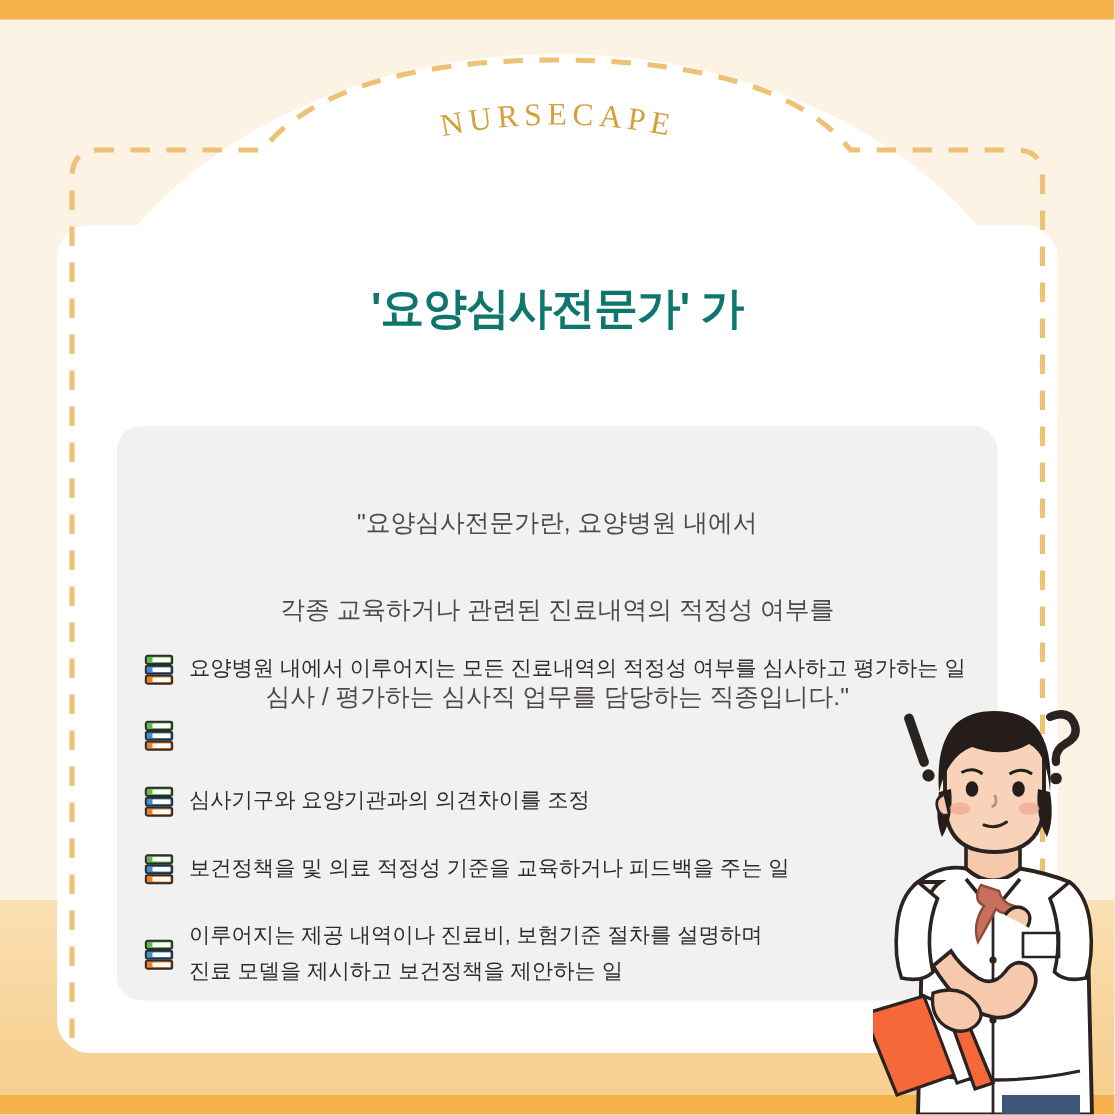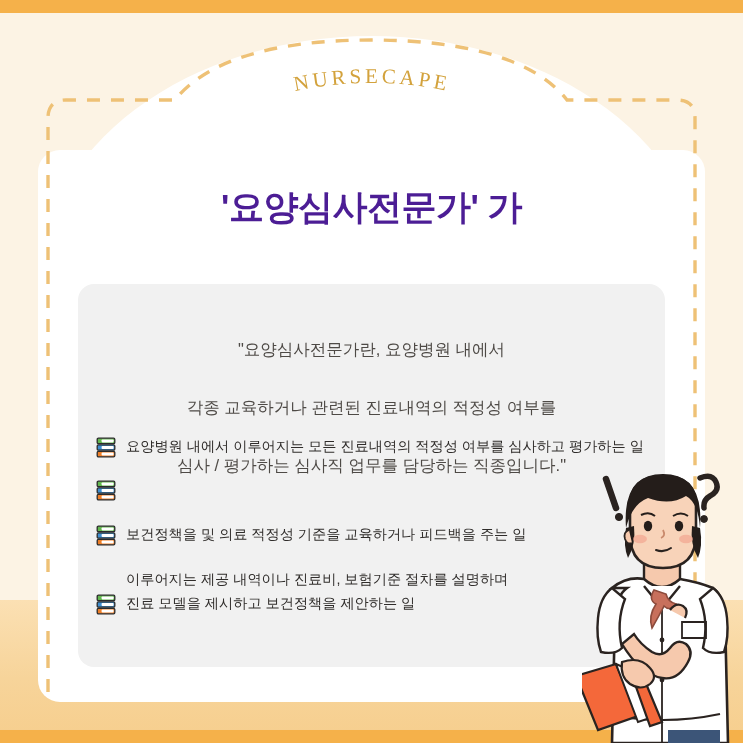--- a/index.html
+++ b/index.html
@@ -53,22 +53,22 @@
   
   .logo-wrap{
     position:absolute;left:0;top:60px;width:743px;height:46px;
   }
   .logo-svg{display:block;margin:0 auto;}
 
   
   .title{
     position:absolute;left:0;top:121px;width:743px;
     text-align:center;
-    color:#4c1d95;
-    font-size:35px;
+    color:#0f766e;
+    font-size:29px;
     font-weight:bold;
     line-height:57px;
     letter-spacing:-0.5px;
     white-space:pre-line;
   }
 
   
   .panel{
     position:absolute;left:78px;top:284px;
     width:587px;height:383px;
@@ -84,21 +84,21 @@
     line-height:29px;
     white-space:pre-line;
   }
 
   
   .list{
     position:absolute;left:18px;top:150px;width:560px;
   }
   .item{
     display:flex;
-    align-items:flex-end;
+    align-items:center;
     margin-bottom:21px;
   }
   .item:last-child{margin-bottom:0;}
   .bullet-icon{
     flex:0 0 auto;
     width:20px;height:21px;
     margin-top:1px;
     margin-right:10px;
   }
   .item-text{
@@ -180,20 +180,31 @@
         <svg class="bullet-icon" viewBox="0 0 20 21">
           <rect x="1.2" y="1.2" width="17.6" height="5.4" rx="1.2" fill="#63b84f" stroke="#2b2b2b" stroke-width="1.3"></rect>
           <rect x="5.6" y="2.4" width="12" height="3" rx="0.8" fill="#ffffff"></rect>
           <rect x="1.2" y="7.8" width="17.6" height="5.4" rx="1.2" fill="#3e8ed0" stroke="#2b2b2b" stroke-width="1.3"></rect>
           <rect x="5.6" y="9" width="12" height="3" rx="0.8" fill="#ffffff"></rect>
           <rect x="1.2" y="14.4" width="17.6" height="5.4" rx="1.2" fill="#ee7f28" stroke="#2b2b2b" stroke-width="1.3"></rect>
           <rect x="5.6" y="15.6" width="12" height="3" rx="0.8" fill="#ffffff"></rect>
         </svg>
       </div>
 
+      <div class="item">
+        <svg class="bullet-icon" viewBox="0 0 20 21">
+          <rect x="1.2" y="1.2" width="17.6" height="5.4" rx="1.2" fill="#63b84f" stroke="#2b2b2b" stroke-width="1.3"></rect>
+          <rect x="5.6" y="2.4" width="12" height="3" rx="0.8" fill="#ffffff"></rect>
+          <rect x="1.2" y="7.8" width="17.6" height="5.4" rx="1.2" fill="#3e8ed0" stroke="#2b2b2b" stroke-width="1.3"></rect>
+          <rect x="5.6" y="9" width="12" height="3" rx="0.8" fill="#ffffff"></rect>
+          <rect x="1.2" y="14.4" width="17.6" height="5.4" rx="1.2" fill="#ee7f28" stroke="#2b2b2b" stroke-width="1.3"></rect>
+          <rect x="5.6" y="15.6" width="12" height="3" rx="0.8" fill="#ffffff"></rect>
+        </svg>
+        <div class="item-text">심사기구와 요양기관과의 의견차이를 조정</div>
+      </div>
 
       <div class="item">
         <svg class="bullet-icon" viewBox="0 0 20 21">
           <rect x="1.2" y="1.2" width="17.6" height="5.4" rx="1.2" fill="#63b84f" stroke="#2b2b2b" stroke-width="1.3"></rect>
           <rect x="5.6" y="2.4" width="12" height="3" rx="0.8" fill="#ffffff"></rect>
           <rect x="1.2" y="7.8" width="17.6" height="5.4" rx="1.2" fill="#3e8ed0" stroke="#2b2b2b" stroke-width="1.3"></rect>
           <rect x="5.6" y="9" width="12" height="3" rx="0.8" fill="#ffffff"></rect>
           <rect x="1.2" y="14.4" width="17.6" height="5.4" rx="1.2" fill="#ee7f28" stroke="#2b2b2b" stroke-width="1.3"></rect>
           <rect x="5.6" y="15.6" width="12" height="3" rx="0.8" fill="#ffffff"></rect>
         </svg>

